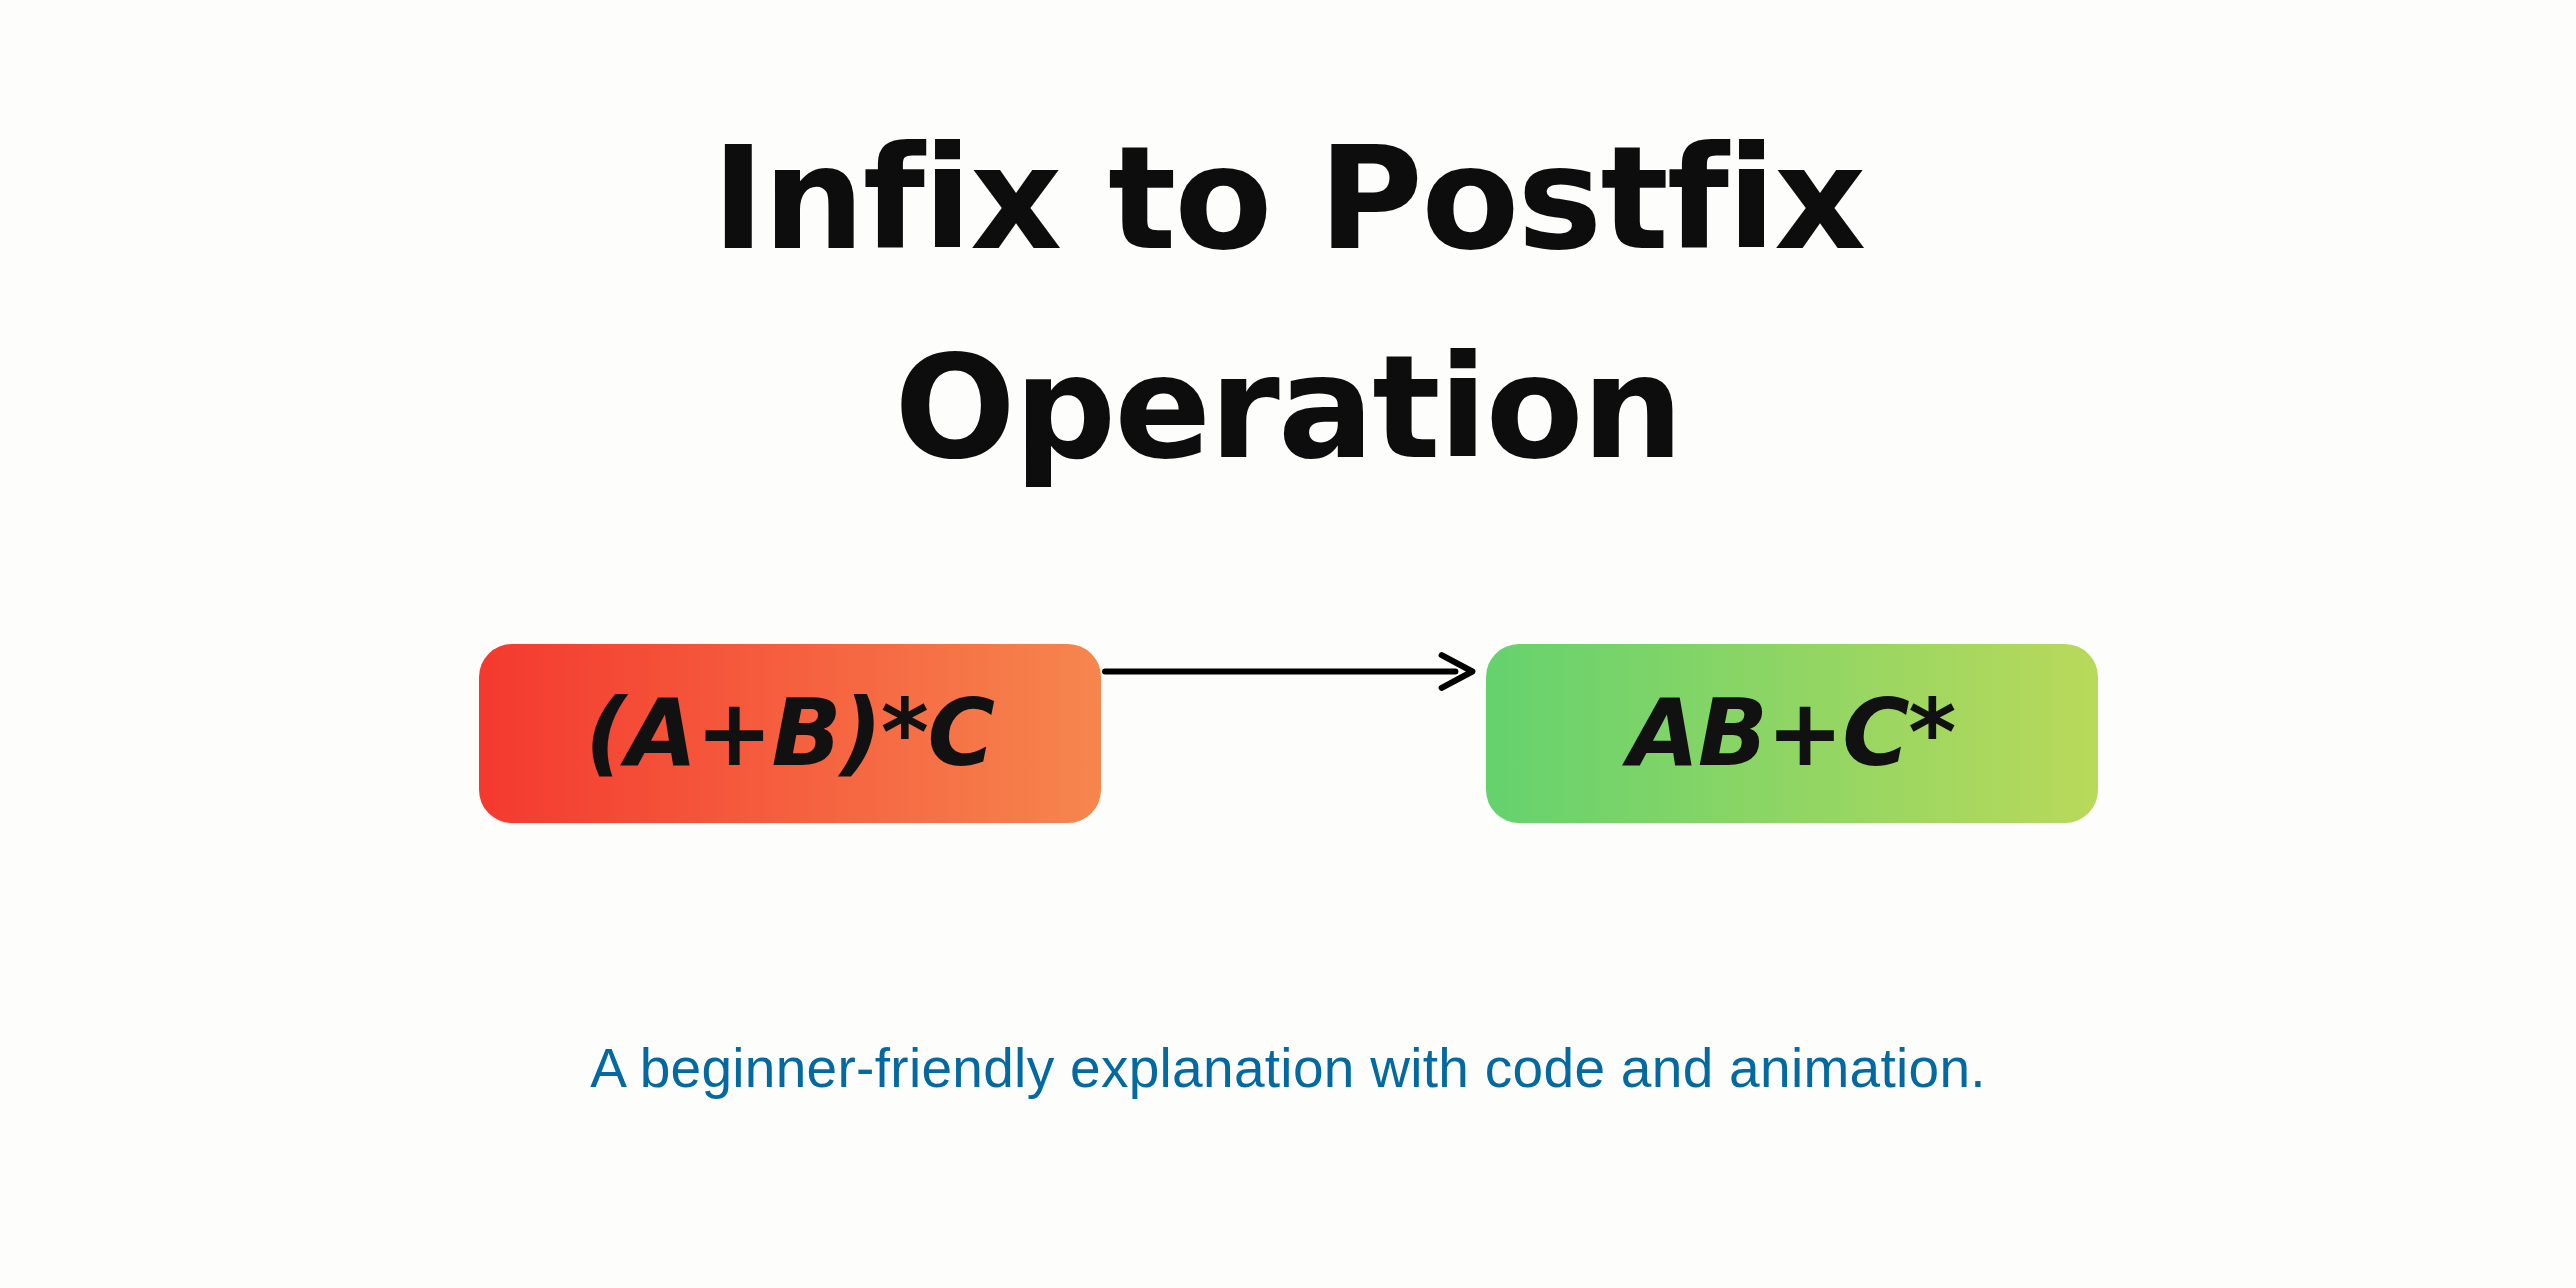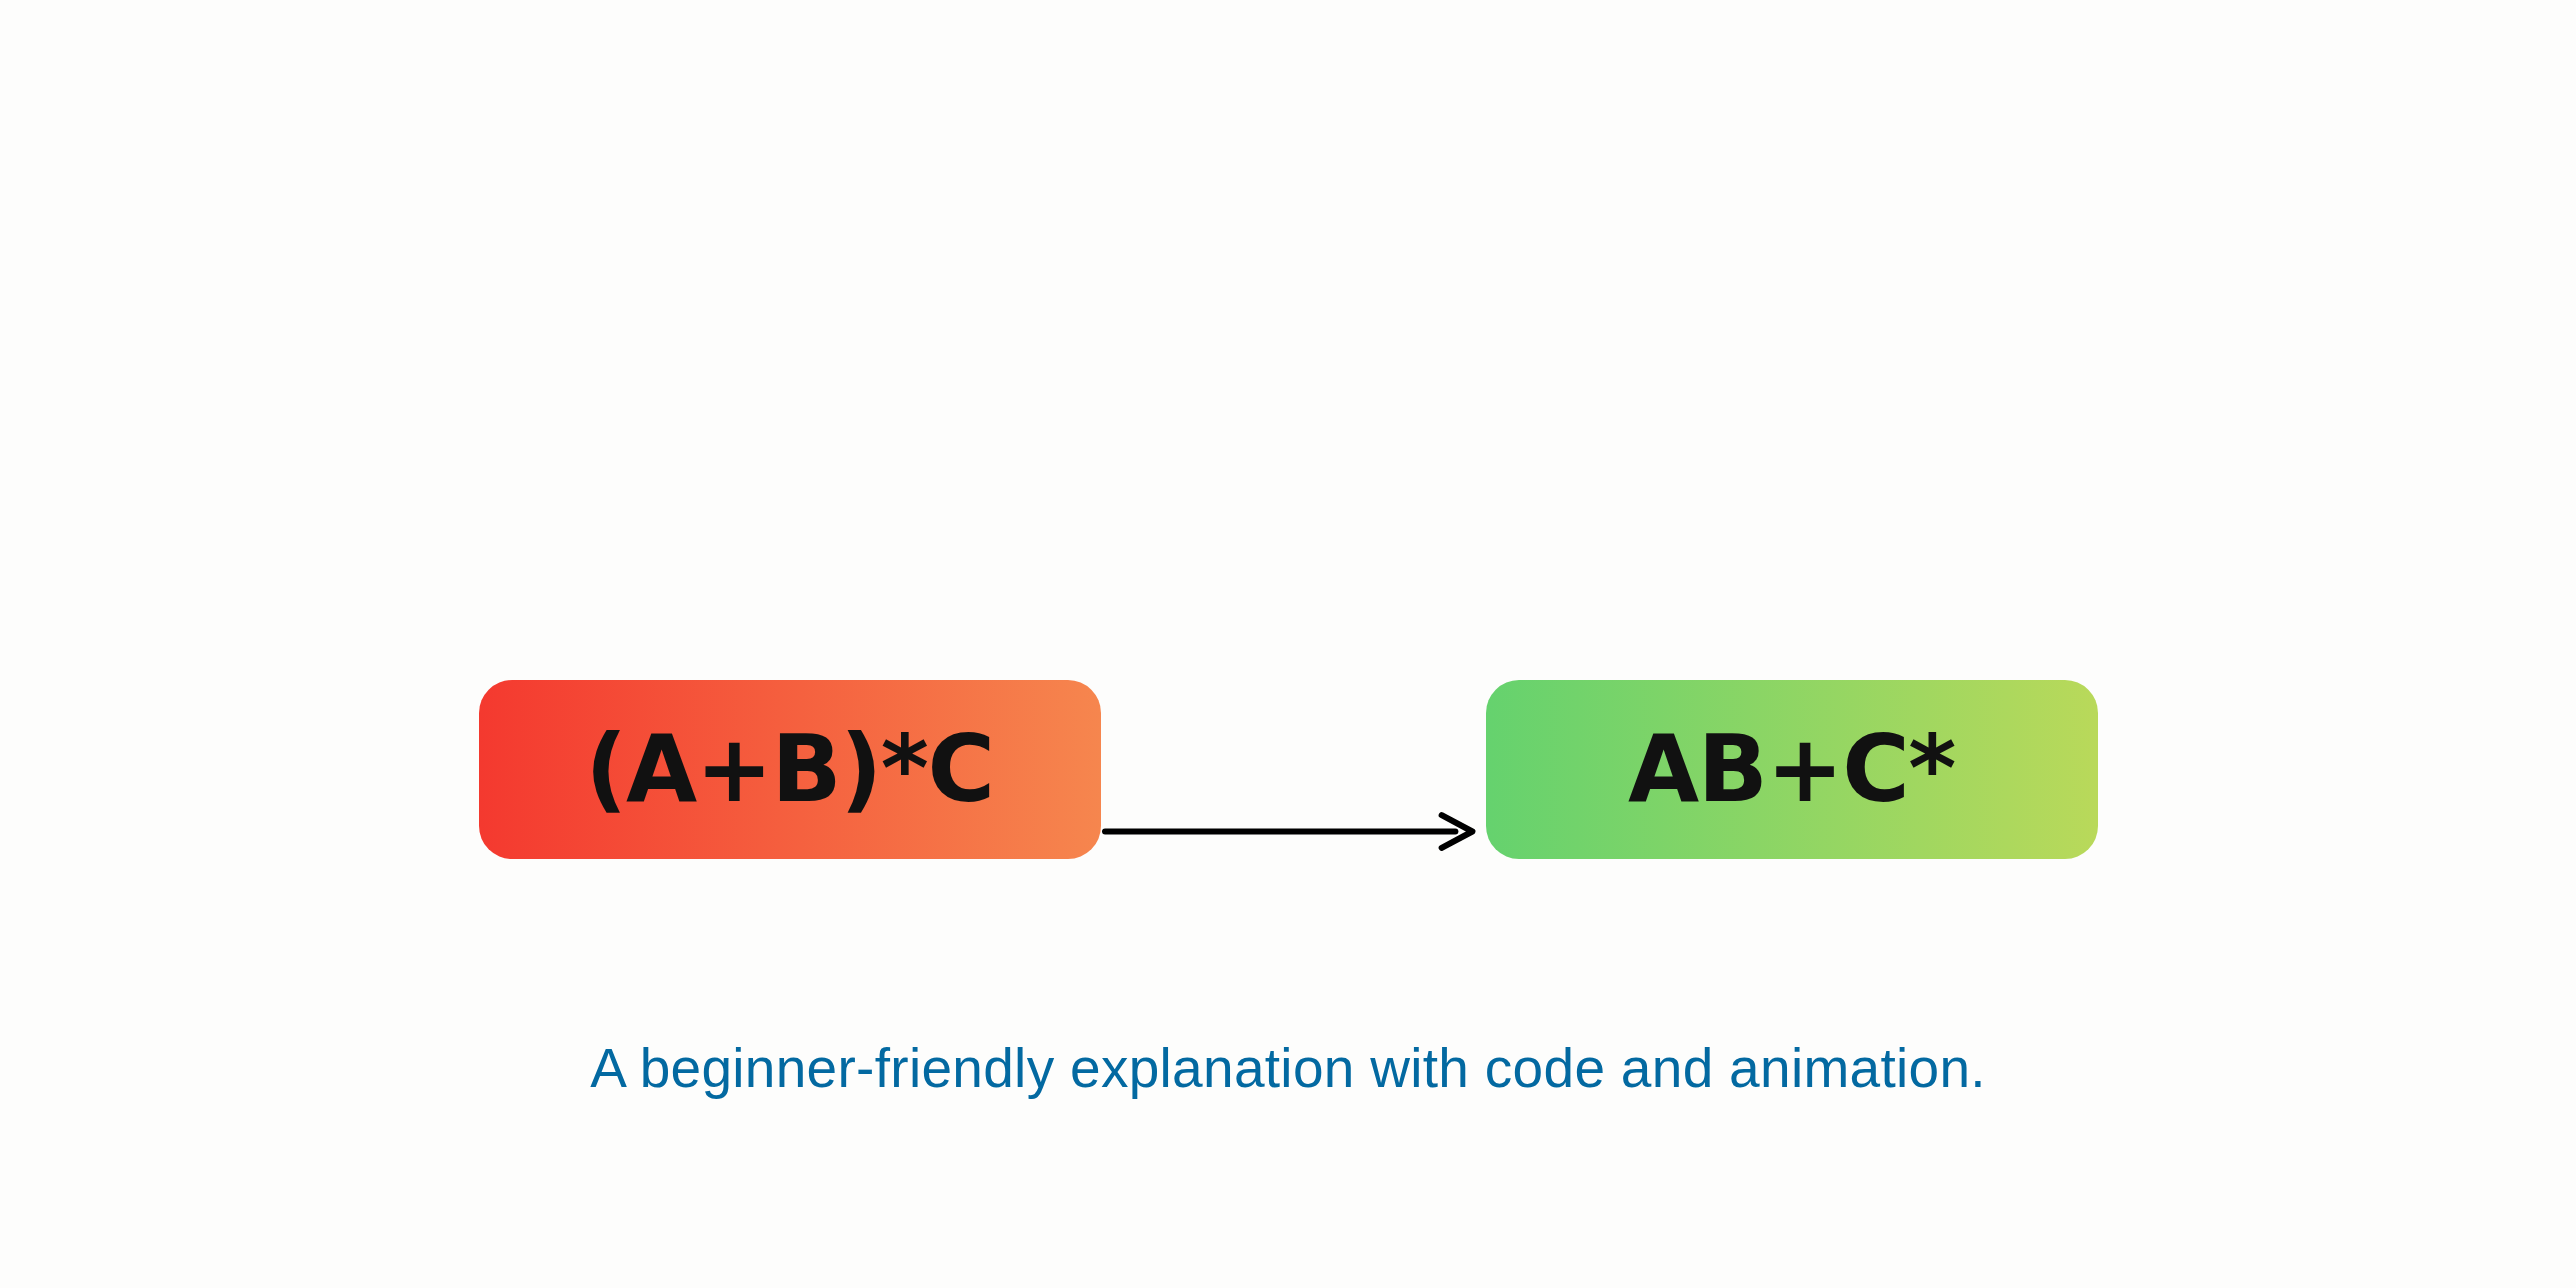--- a/index.html
+++ b/index.html
@@ -26,26 +26,27 @@
     font-weight: bold;
     line-height: 1.46;
     letter-spacing: -2px;
     color: #0d0d0d;
   }
   .title .title-line {
     display: block;
   }
   .diagram {
     position: absolute;
-    top: 680px;
+    top: 644px;
     left: 0;
     width: 100%;
     display: flex;
     justify-content: center;
-    align-items: flex-end;
+    align-items: flex-start;
+    font-style: italic;
   }
   .expr-box {
     height: 179px;
     border-radius: 33px;
     display: flex;
     align-items: center;
     justify-content: center;
     box-sizing: border-box;
     padding: 0 41px;
     font-size: 92px;
@@ -83,20 +84,24 @@
     letter-spacing: 0.3px;
     color: #0369a1;
     font-family: "Liberation Sans", "DejaVu Sans", sans-serif;
   }
 </style>
 </head>
 <body>
 
 <div class="page" style="background: rgb(253, 253, 252); color: rgb(13, 13, 13);">
 
+  <h1 class="title">
+    <span class="title-line">Infix to Postfix</span>
+    <span class="title-line">Operation</span>
+  </h1>
 
   <div class="diagram">
 
     <div class="expr-box infix" style="background: linear-gradient(90deg, rgb(244, 57, 47), rgb(246, 134, 78));">
       <span>(A+B)*C</span>
     </div>
 
     <div class="arrow-wrap">
       <svg viewBox="0 0 565 80" xmlns="http://www.w3.org/2000/svg" aria-hidden="true">
         <line x1="6" y1="40" x2="520" y2="40" stroke-width="9" stroke-linecap="round" stroke="#000000"></line>

